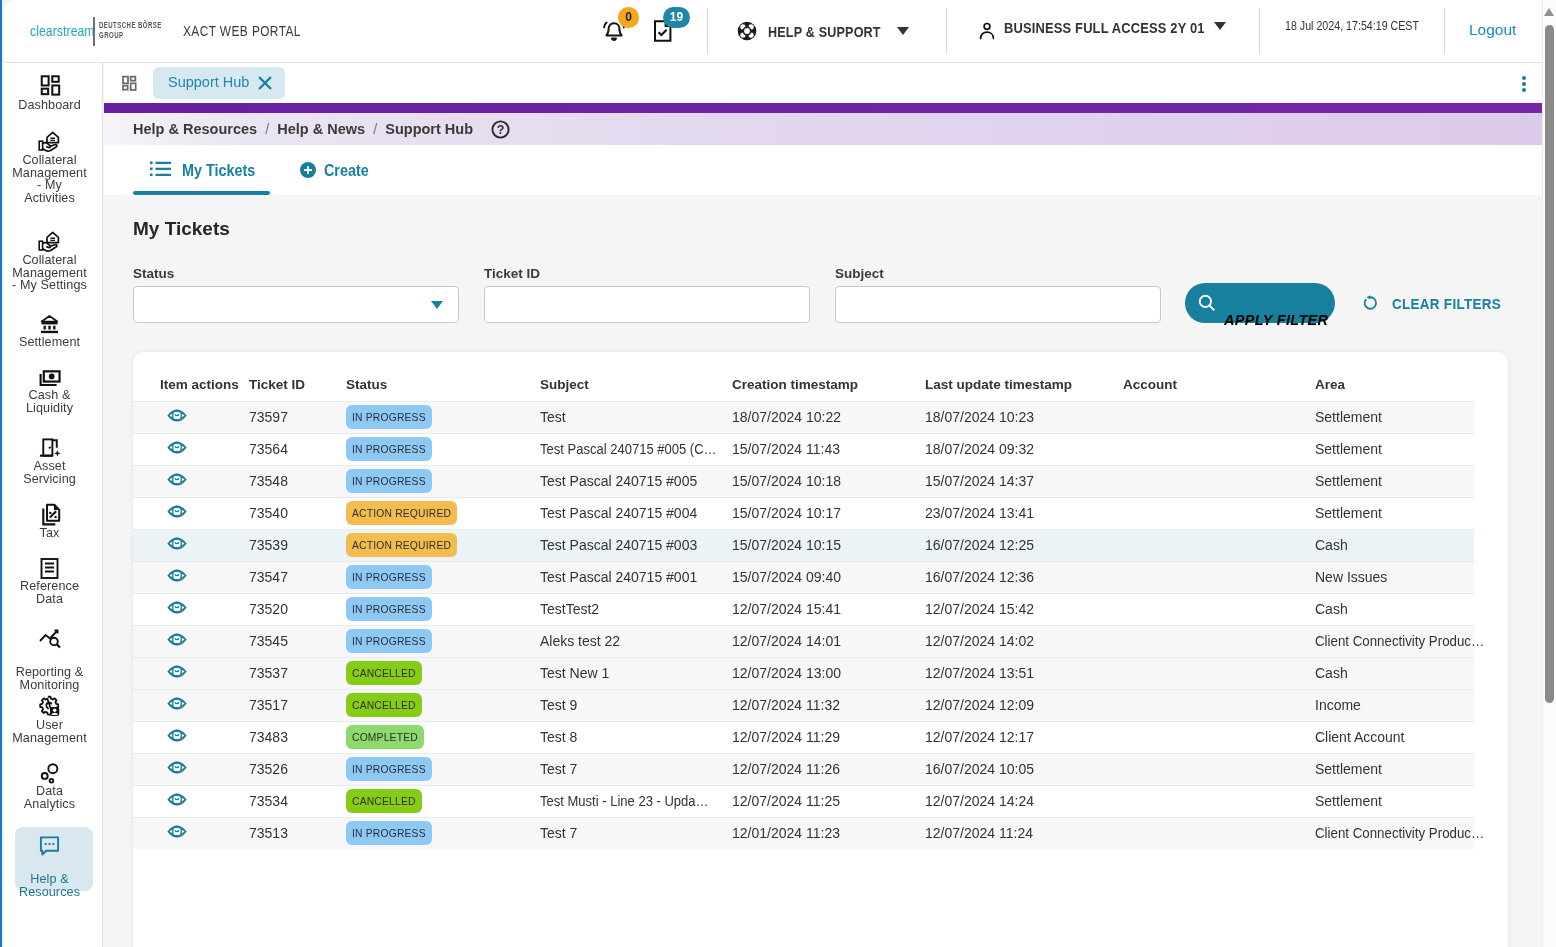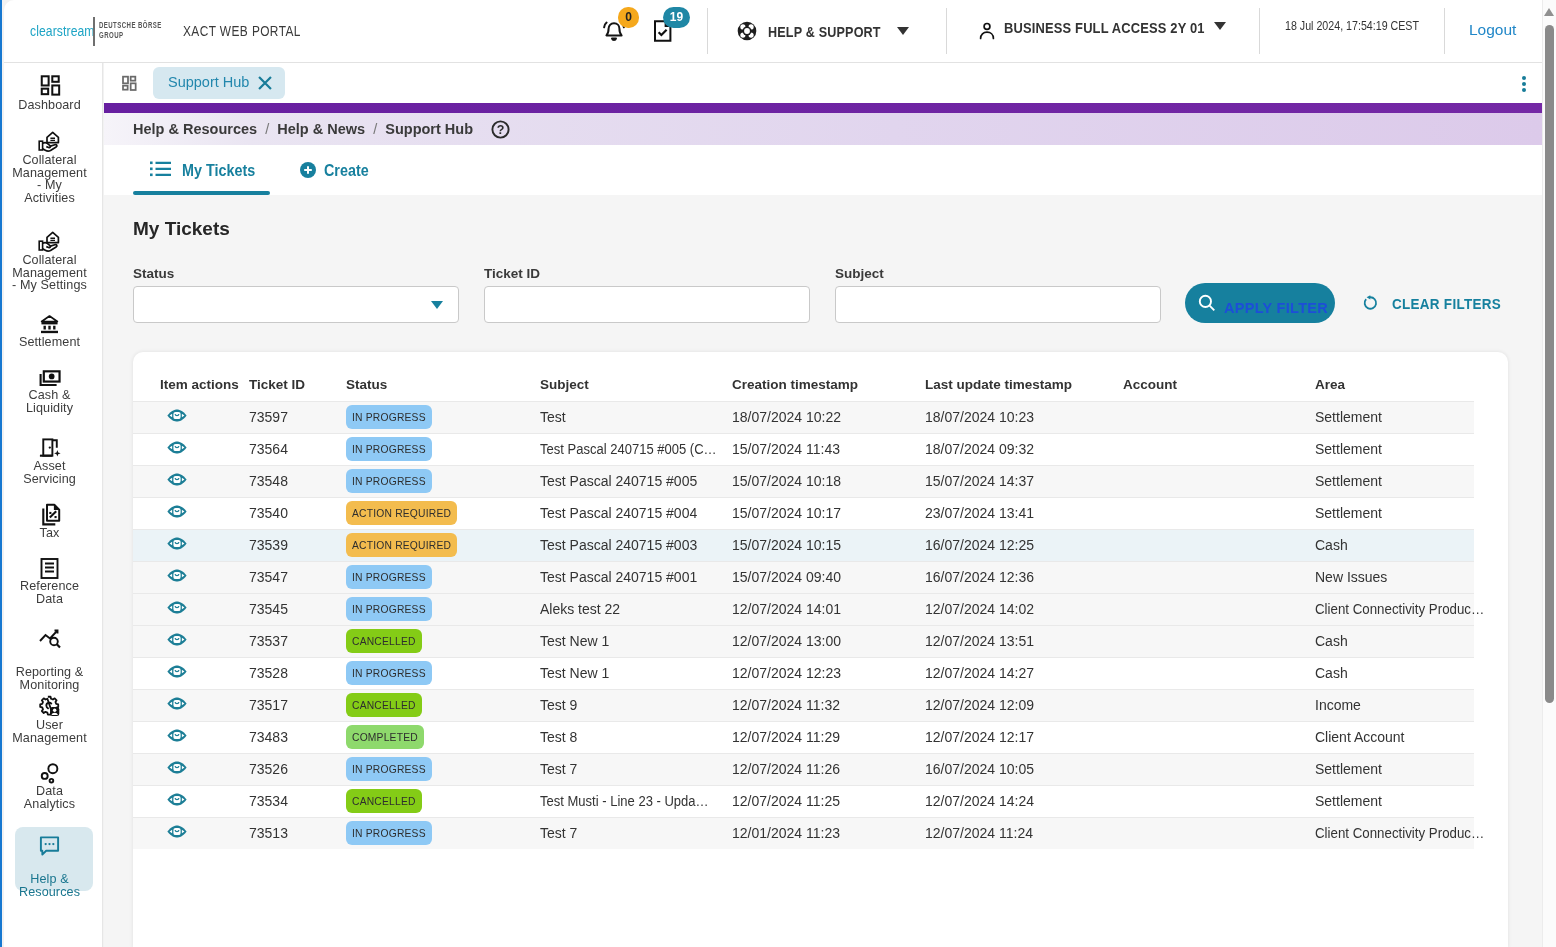--- a/index.html
+++ b/index.html
@@ -255,21 +255,21 @@
   <div class="abs" style="left:731px;top:203px;font-size:13.5px;font-weight:bold;color:#3a3a3a;">Subject</div>
   <div class="abs" style="left:29px;top:223px;width:326px;height:37px;background:#fff;border:1px solid #c9c9c9;border-radius:4px;"></div>
   <div class="abs" style="left:380px;top:223px;width:326px;height:37px;background:#fff;border:1px solid #c9c9c9;border-radius:4px;"></div>
   <div class="abs" style="left:731px;top:223px;width:326px;height:37px;background:#fff;border:1px solid #c9c9c9;border-radius:4px;"></div>
   <div class="abs" style="left:327px;top:238px;width:0;height:0;border-left:6.5px solid transparent;border-right:6.5px solid transparent;border-top:8px solid #17809e;"></div>
   <div class="abs" style="left:1081px;top:220px;width:150px;height:40px;background:#16809e;border-radius:20px;"></div>
   <svg class="abs" style="left:1094px;top:231px;" width="18" height="18" viewBox="0 0 18 18" fill="none" stroke="#fff" stroke-width="1.9">
       <circle cx="7.4" cy="7.4" r="5.6"></circle>
       <path d="M11.6 11.6 L16.3 16.3"></path>
     </svg>
-  <div class="abs" style="left:1120px;top:237px;color:#1d4ed8;font-size:14.5px;font-weight:bold;letter-spacing:0.3px;">APPLY FILTER</div>
+  <div class="abs" style="left:1120px;top:249px;color:#000000;font-size:14.5px;font-weight:bold;letter-spacing:0.3px;font-style:italic;">APPLY FILTER</div>
   <svg class="abs" style="left:1258px;top:232px;" width="16" height="16" viewBox="0 0 24 24" fill="none" stroke="#16809e" stroke-width="2.7">
       <path d="M6.2 6.2 A8.6 8.6 0 1 0 12 3.4"></path>
       <path d="M12.5 0.2 L12.5 6.6 L6.9 3.4 Z" fill="#16809e" stroke="none"></path>
     </svg>
   <div class="abs" style="left:1288px;top:233px;color:#16809e;font-size:14.5px;font-weight:bold;letter-spacing:0.3px;transform:scaleX(0.93);transform-origin:0 0;">CLEAR FILTERS</div>
 
   <div class="abs" id="card" style="left:29px;top:289px;width:1375px;height:596px;background:#fff;border-radius:10px 10px 0 0;box-shadow:0 0 4px rgba(0,0,0,0.09);overflow:hidden;">
     <table>
       <colgroup>
         <col style="width:116px">
@@ -381,20 +381,36 @@
                 <path d="M17.4 6.5 L14.9 4.7 L14.9 8.3 Z" fill="#fff"></path>
               </svg></td>
             <td>73547</td>
             <td><span class="pill p-blue">IN PROGRESS</span></td>
             <td>Test Pascal 240715 #001</td>
             <td>15/07/2024 09:40</td>
             <td>16/07/2024 12:36</td>
             <td></td>
             <td>New Issues</td>
           </tr>
+      <tr class="">
+            <td style="padding-left:34px;"><svg width="20" height="13" viewBox="0 0 20 13">
+                <path d="M0.4 6.5 C3.9 1.6 7.9 0.4 10 0.4 C12.1 0.4 16.1 1.6 19.6 6.5 C16.1 11.4 12.1 12.6 10 12.6 C7.9 12.6 3.9 11.4 0.4 6.5 Z" fill="#1c7e96"></path>
+                <rect x="6.4" y="2.9" width="7.2" height="7.2" rx="2.2" fill="#fff"></rect>
+                <path d="M8.1 5.2 C8.5 7.2 11.5 7.2 11.9 5.2" fill="none" stroke="#1c7e96" stroke-width="1.3"></path>
+                <path d="M2.6 6.5 L5.1 4.7 L5.1 8.3 Z" fill="#fff"></path>
+                <path d="M17.4 6.5 L14.9 4.7 L14.9 8.3 Z" fill="#fff"></path>
+              </svg></td>
+            <td>73520</td>
+            <td><span class="pill p-blue">IN PROGRESS</span></td>
+            <td>TestTest2</td>
+            <td>12/07/2024 15:41</td>
+            <td>12/07/2024 15:42</td>
+            <td></td>
+            <td>Cash</td>
+          </tr>
       <tr class="alt">
             <td style="padding-left:34px;"><svg width="20" height="13" viewBox="0 0 20 13">
                 <path d="M0.4 6.5 C3.9 1.6 7.9 0.4 10 0.4 C12.1 0.4 16.1 1.6 19.6 6.5 C16.1 11.4 12.1 12.6 10 12.6 C7.9 12.6 3.9 11.4 0.4 6.5 Z" fill="#1c7e96"></path>
                 <rect x="6.4" y="2.9" width="7.2" height="7.2" rx="2.2" fill="#fff"></rect>
                 <path d="M8.1 5.2 C8.5 7.2 11.5 7.2 11.9 5.2" fill="none" stroke="#1c7e96" stroke-width="1.3"></path>
                 <path d="M2.6 6.5 L5.1 4.7 L5.1 8.3 Z" fill="#fff"></path>
                 <path d="M17.4 6.5 L14.9 4.7 L14.9 8.3 Z" fill="#fff"></path>
               </svg></td>
             <td>73545</td>
             <td><span class="pill p-blue">IN PROGRESS</span></td>
@@ -413,36 +429,20 @@
                 <path d="M17.4 6.5 L14.9 4.7 L14.9 8.3 Z" fill="#fff"></path>
               </svg></td>
             <td>73537</td>
             <td><span class="pill p-gry">CANCELLED</span></td>
             <td>Test New 1</td>
             <td>12/07/2024 13:00</td>
             <td>12/07/2024 13:51</td>
             <td></td>
             <td>Cash</td>
           </tr>
-      <tr class="">
-            <td style="padding-left:34px;"><svg width="20" height="13" viewBox="0 0 20 13">
-                <path d="M0.4 6.5 C3.9 1.6 7.9 0.4 10 0.4 C12.1 0.4 16.1 1.6 19.6 6.5 C16.1 11.4 12.1 12.6 10 12.6 C7.9 12.6 3.9 11.4 0.4 6.5 Z" fill="#1c7e96"></path>
-                <rect x="6.4" y="2.9" width="7.2" height="7.2" rx="2.2" fill="#fff"></rect>
-                <path d="M8.1 5.2 C8.5 7.2 11.5 7.2 11.9 5.2" fill="none" stroke="#1c7e96" stroke-width="1.3"></path>
-                <path d="M2.6 6.5 L5.1 4.7 L5.1 8.3 Z" fill="#fff"></path>
-                <path d="M17.4 6.5 L14.9 4.7 L14.9 8.3 Z" fill="#fff"></path>
-              </svg></td>
-            <td>73528</td>
-            <td><span class="pill p-blue">IN PROGRESS</span></td>
-            <td>Test New 1</td>
-            <td>12/07/2024 12:23</td>
-            <td>12/07/2024 14:27</td>
-            <td></td>
-            <td>Cash</td>
-          </tr>
       <tr class="alt">
             <td style="padding-left:34px;"><svg width="20" height="13" viewBox="0 0 20 13">
                 <path d="M0.4 6.5 C3.9 1.6 7.9 0.4 10 0.4 C12.1 0.4 16.1 1.6 19.6 6.5 C16.1 11.4 12.1 12.6 10 12.6 C7.9 12.6 3.9 11.4 0.4 6.5 Z" fill="#1c7e96"></path>
                 <rect x="6.4" y="2.9" width="7.2" height="7.2" rx="2.2" fill="#fff"></rect>
                 <path d="M8.1 5.2 C8.5 7.2 11.5 7.2 11.9 5.2" fill="none" stroke="#1c7e96" stroke-width="1.3"></path>
                 <path d="M2.6 6.5 L5.1 4.7 L5.1 8.3 Z" fill="#fff"></path>
                 <path d="M17.4 6.5 L14.9 4.7 L14.9 8.3 Z" fill="#fff"></path>
               </svg></td>
             <td>73517</td>
             <td><span class="pill p-gry">CANCELLED</span></td>

